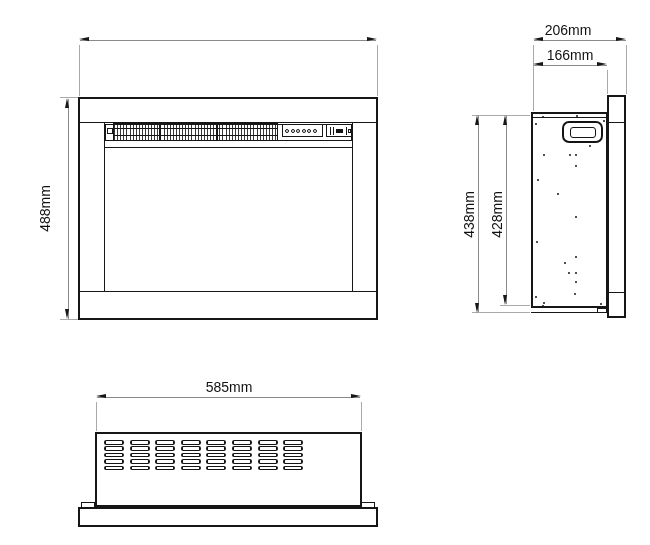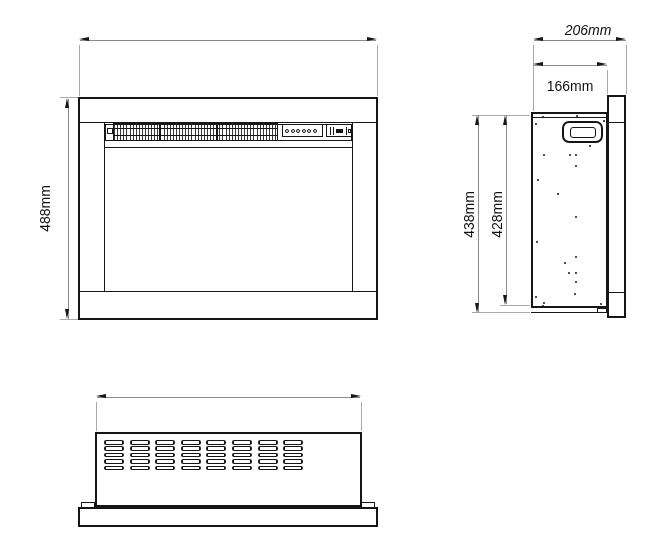--- a/index.html
+++ b/index.html
@@ -101,26 +101,26 @@
     <div class="ev" style="left:532.5px;top:45px;height:66px;"></div>
     <div class="ev" style="left:625.5px;top:45px;height:49px;"></div>
     <div class="ev" style="left:607px;top:70px;height:24px;"></div>
     <div class="eh" style="left:472px;top:114.5px;width:58px;"></div>
     <div class="eh" style="left:500px;top:304.5px;width:30px;"></div>
     <div class="eh" style="left:472px;top:312.2px;width:58px;"></div>
 
     <div class="dh" style="left:534px;top:39.5px;width:92px;"></div>
     <div class="arr l" style="left:533px;top:37px;"></div>
     <div class="arr r" style="left:616px;top:37px;"></div>
-    <div class="lbl" style="left:538px;top:23px;width:100px;font-style:italic;">206mm</div>
+    <div class="lbl" style="left:518px;top:23px;width:100px;">206mm</div>
 
     <div class="dh" style="left:534px;top:64.5px;width:73px;"></div>
     <div class="arr l" style="left:533px;top:62px;"></div>
     <div class="arr r" style="left:597px;top:62px;"></div>
-    <div class="lbl" style="left:520px;top:48px;width:100px;margin-top:31px;">166mm</div>
+    <div class="lbl" style="left:520px;top:48px;width:100px;">166mm</div>
 
     <div class="dv" style="left:477.5px;top:116px;height:196px;"></div>
     <div class="arr u" style="left:475px;top:115px;"></div>
     <div class="arr d" style="left:475px;top:303px;"></div>
     <div class="lbl rot" style="left:424px;top:207px;width:90px;">438mm</div>
 
     <div class="dv" style="left:505.5px;top:116px;height:188px;"></div>
     <div class="arr u" style="left:503px;top:115px;"></div>
     <div class="arr d" style="left:503px;top:295px;"></div>
     <div class="lbl rot" style="left:452px;top:207px;width:90px;">428mm</div>
@@ -162,20 +162,21 @@
   </div>
 
   <div class="layer">
 
     <div class="ev" style="left:96px;top:402px;height:29px;"></div>
     <div class="ev" style="left:360.5px;top:402px;height:29px;"></div>
 
     <div class="dh" style="left:97px;top:396.5px;width:263px;"></div>
     <div class="arr l" style="left:96px;top:394px;"></div>
     <div class="arr r" style="left:351px;top:394px;"></div>
+    <div class="lbl" style="left:179px;top:380px;width:100px;">585mm</div>
 
     <div class="rect" style="left:95px;top:432px;width:267px;height:75px;"></div>
     <div class="vent-grid">
         <div class="vent-slot"></div>
         <div class="vent-slot"></div>
         <div class="vent-slot"></div>
         <div class="vent-slot"></div>
         <div class="vent-slot"></div>
         <div class="vent-slot"></div>
         <div class="vent-slot"></div>

